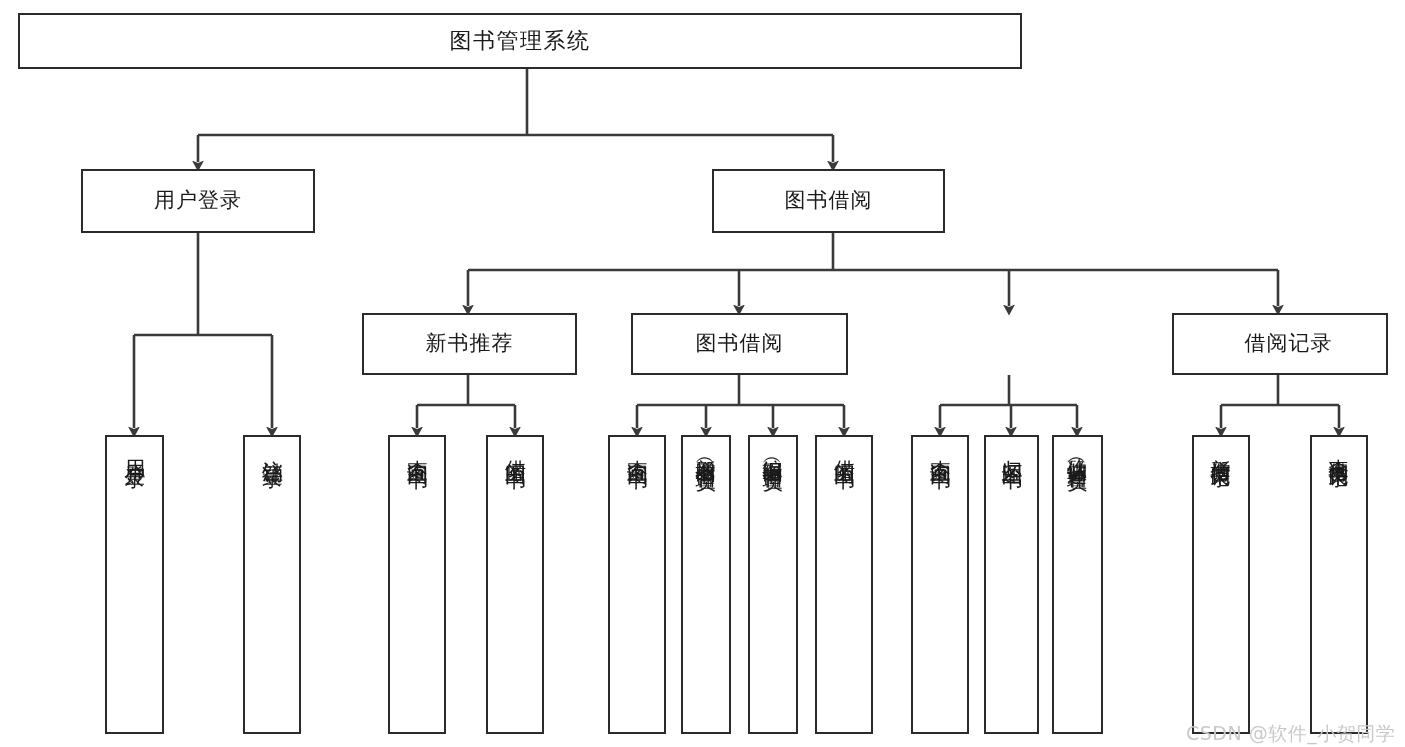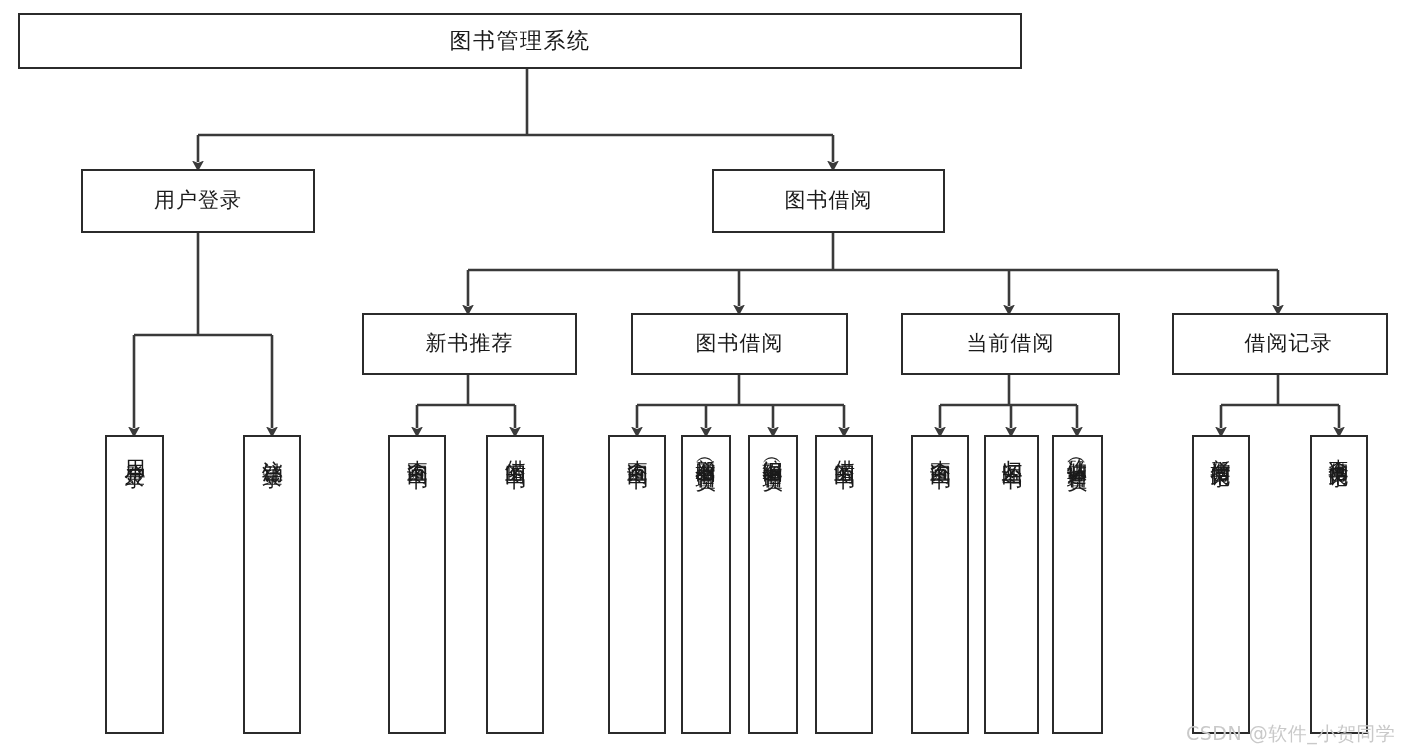--- a/index.html
+++ b/index.html
@@ -110,23 +110,20 @@
   <div class="node h-node" id="node-l2-1" style="left: 712px; top: 169px; width: 233px; height: 64px;">
     <span class="lbl">图书借阅</span>
   </div>
 
   <div class="node h-node" id="node-l3-0" style="left: 362px; top: 313px; width: 215px; height: 62px;">
     <span class="lbl">新书推荐</span>
   </div>
   <div class="node h-node" id="node-l3-1" style="left: 631px; top: 313px; width: 217px; height: 62px;">
     <span class="lbl">图书借阅</span>
   </div>
-  <div class="node h-node" id="node-l3-2" style="left: 901px; top: 313px; width: 219px; height: 62px;">
-    <span class="lbl">当前借阅</span>
-  </div>
   <div class="node h-node" id="node-l3-3" style="left: 1172px; top: 313px; width: 216px; height: 62px; padding-left: 17px;">
     <span class="lbl">借阅记录</span>
   </div>
 
   <div class="node v-node" id="node-l4-0" style="left: 105px; top: 435px; width: 59px; height: 299px;">
     <span class="lbl">用户登录</span>
   </div>
   <div class="node v-node" id="node-l4-1" style="left: 243px; top: 435px; width: 58px; height: 299px;">
     <span class="lbl">注销登录</span>
   </div>

